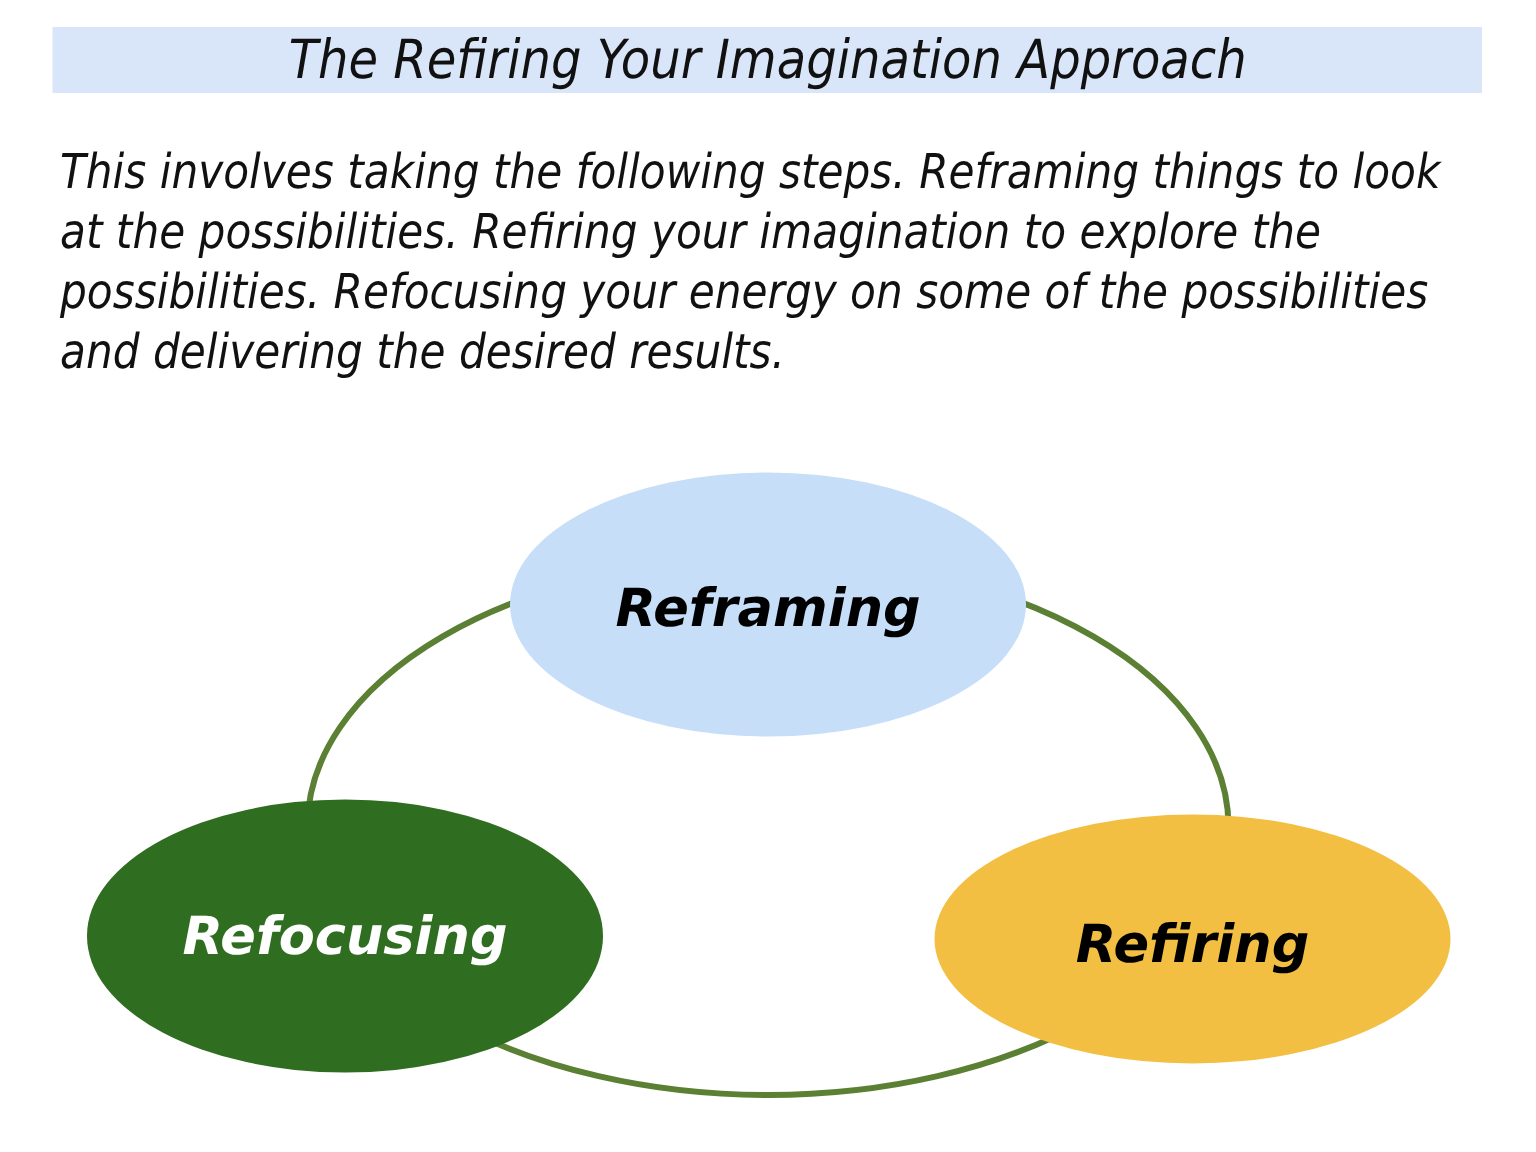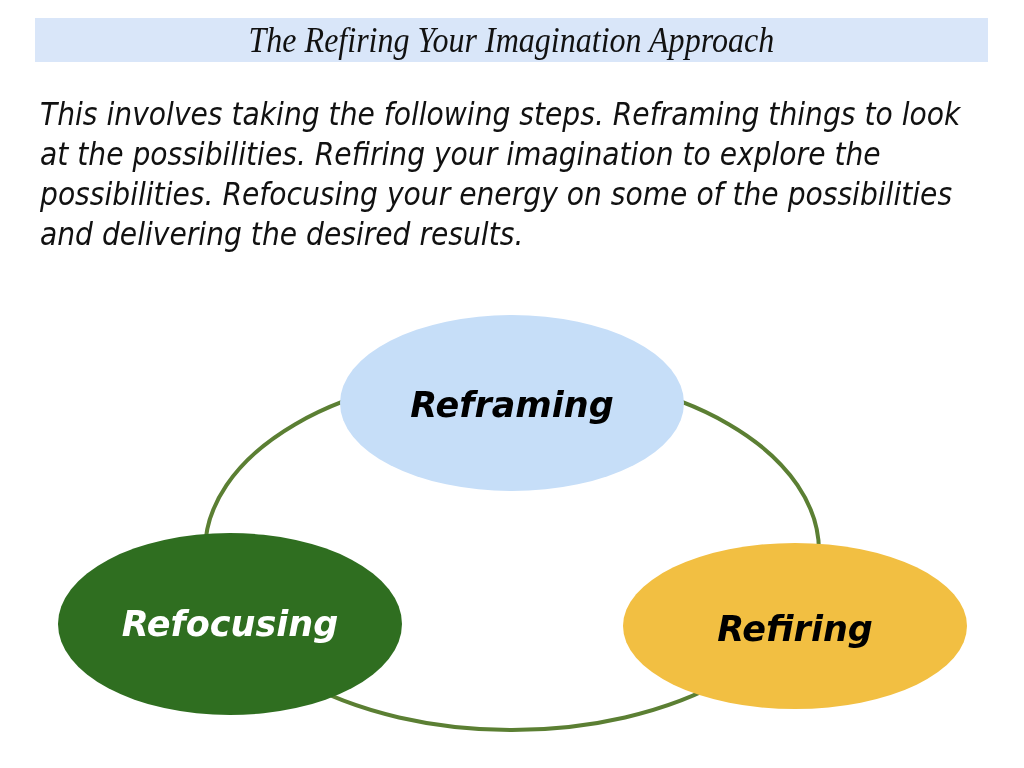--- a/index.html
+++ b/index.html
@@ -15,21 +15,20 @@
   .title-bar {
     position: absolute;
     left: 35px;
     top: 18px;
     width: 953px;
     height: 44px;
     background: #d9e6f9;
     display: flex;
     align-items: center;
     justify-content: center;
-    font-family: Liberation Serif, serif;
   }
   .title-text {
     font-style: italic;
     font-size: 36px;
     white-space: nowrap;
     transform: scaleX(0.89);
     color: #111111;
   }
   .intro {
     position: absolute;

